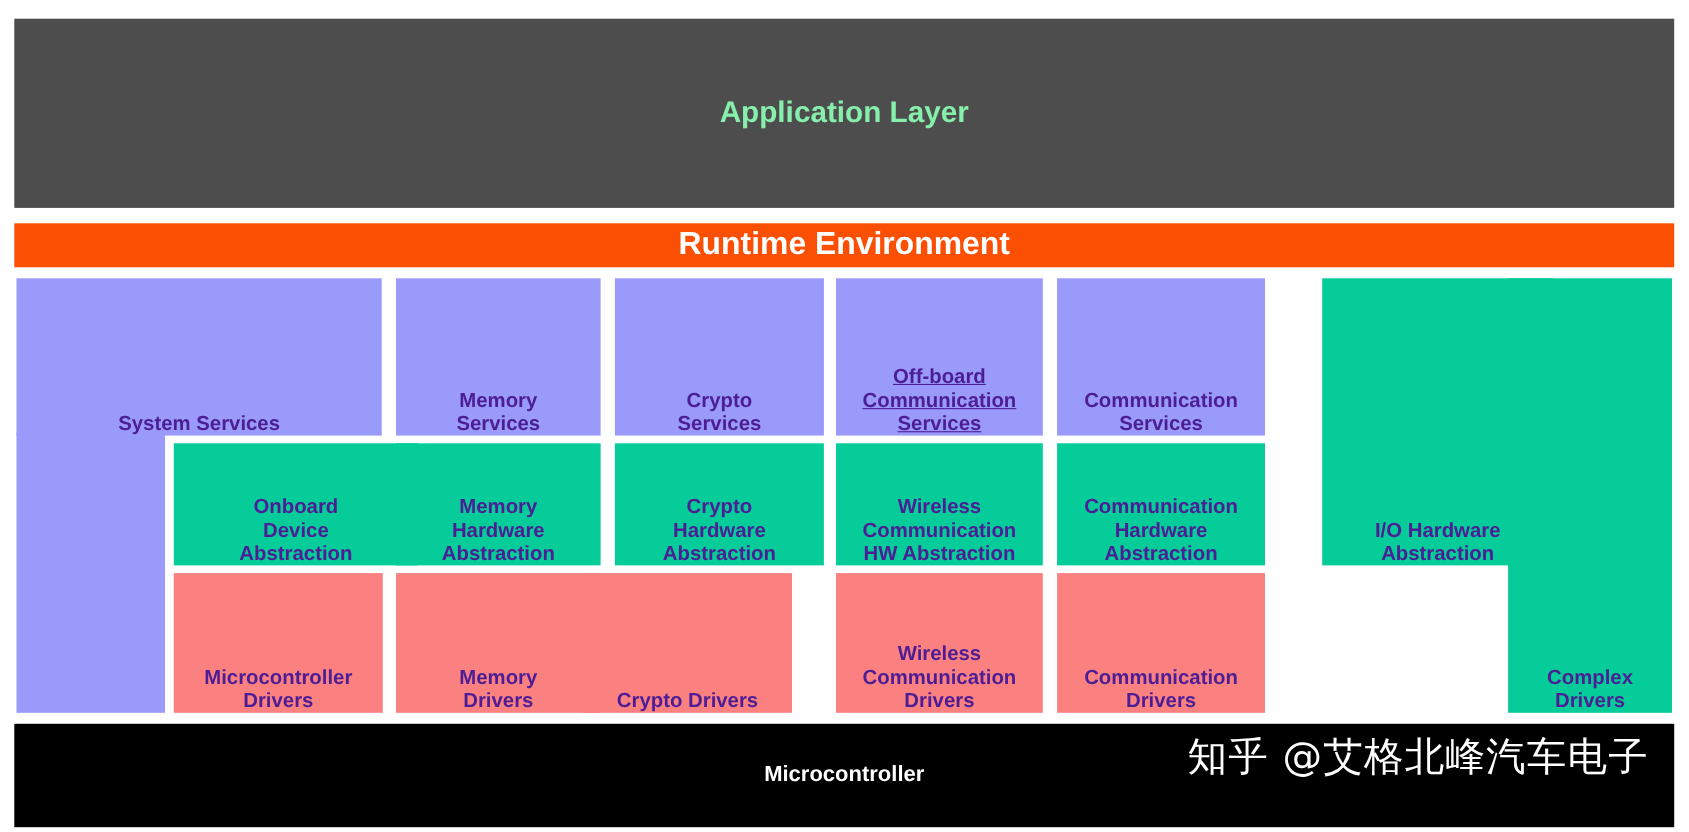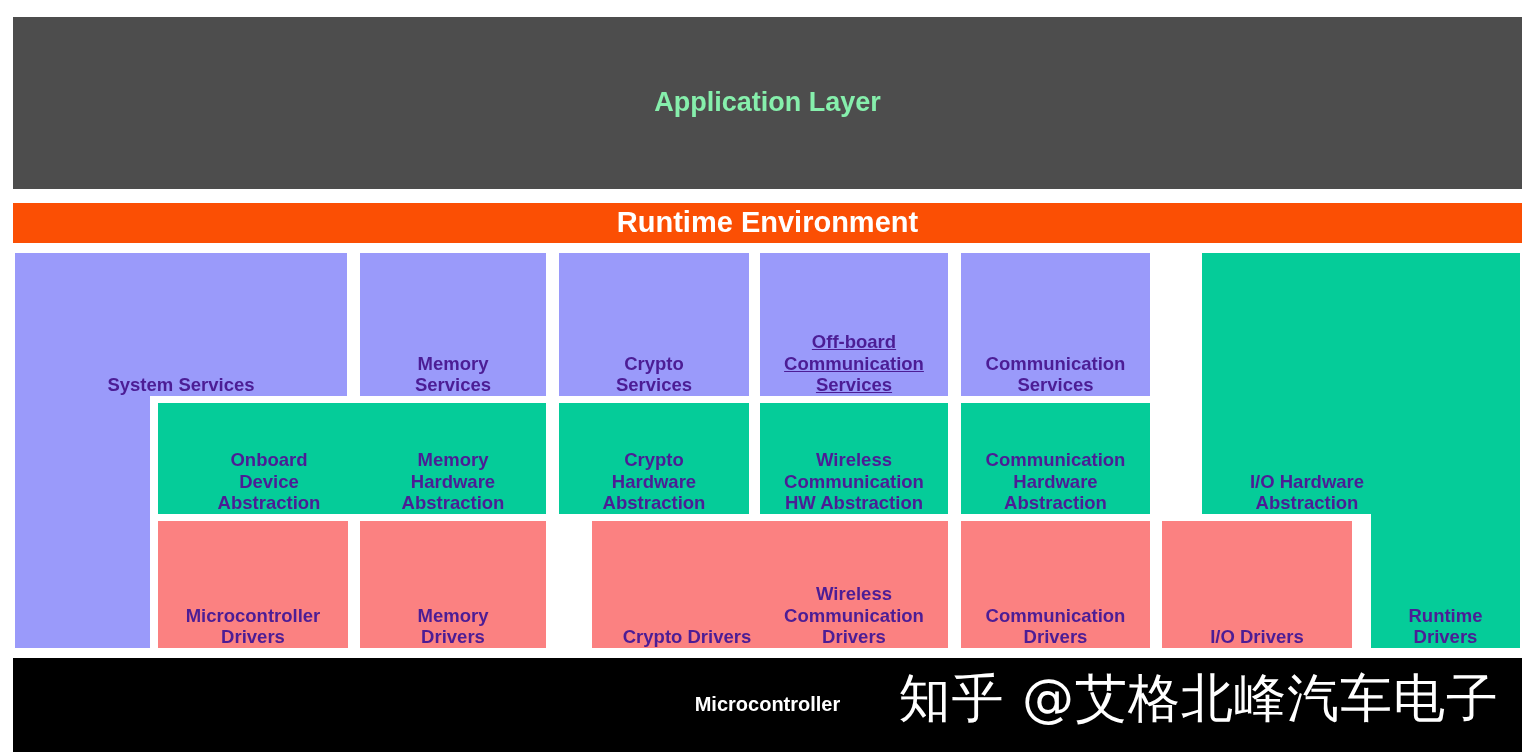--- a/index.html
+++ b/index.html
@@ -92,42 +92,42 @@
   .h-onboard { left: 158px; width: 222px; }
   .h-mem     { left: 360px; width: 186px; }
   .h-crypto  { left: 559px; width: 190px; }
   .h-wless   { left: 760px; width: 188px; }
   .h-comm    { left: 961px; width: 189px; }
 
   
   .r3 { top: 521px; height: 127px; }
   .d-mcu    { left: 158px;  width: 190px; }
   .d-mem    { left: 360px;  width: 186px; }
-  .d-crypto { left: 592px;  width: 190px; }
+  .d-crypto { left: 530px;  width: 190px; }
   .d-wless  { left: 760px;  width: 188px; }
   .d-comm   { left: 961px;  width: 189px; }
   .d-io     { left: 1162px; width: 190px; }
 
   
   .mcu-bar {
     left: 13px;
     top: 658px;
     width: 1509px;
     height: 94px;
     background: #000000;
     color: #ffffff;
     font-size: 20px;
     align-items: center;
   }
   
   .watermark {
     position: absolute;
     right: 36px;
     top: 664px;
-    font-size: 52px;
+    font-size: 36px;
     color: #ffffff;
     font-family: "DejaVu Sans", sans-serif;
     letter-spacing: 1px;
     white-space: nowrap;
     pointer-events: none;
   }
 </style>
 </head>
 <body>
 
@@ -163,21 +163,21 @@
     <span>Communication
 Services</span>
   </div>
 
   <div class="box bsw hwabs c-iohw">
     <span>I/O Hardware
 Abstraction</span>
   </div>
 
   <div class="box bsw hwabs c-cplx">
-    <span>Runtime
+    <span>Complex
 Drivers</span>
   </div>
 
   <div class="box bsw hwabs r2 h-onboard">
     <span>Onboard
 Device
 Abstraction</span>
   </div>
   <div class="box bsw hwabs r2 h-mem">
     <span>Memory
@@ -213,23 +213,20 @@
   </div>
   <div class="box bsw drv r3 d-wless">
     <span>Wireless
 Communication
 Drivers</span>
   </div>
   <div class="box bsw drv r3 d-comm">
     <span>Communication
 Drivers</span>
   </div>
-  <div class="box bsw drv r3 d-io">
-    <span>I/O Drivers</span>
-  </div>
 
   <div class="box mcu-bar">
     <span>Microcontroller</span>
   </div>
 
   <div class="watermark">知乎 @艾格北峰汽车电子</div>
 
 </div>
 
 </body></html>

